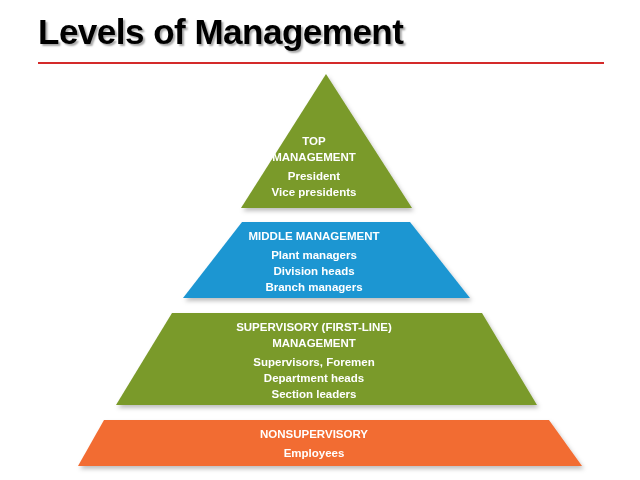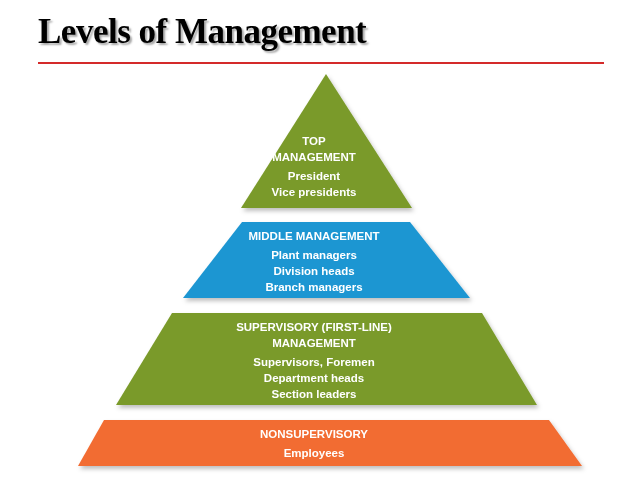--- a/index.html
+++ b/index.html
@@ -1,17 +1,17 @@
 <!DOCTYPE html>
 <html><head>
   <meta charset="utf-8">
   <style>
     html, body { margin: 0; padding: 0; }
     body { width: 640px; height: 480px; background: #ffffff; position: relative; overflow: hidden; font-family: "Liberation Sans", sans-serif; }
-    .title { position: absolute; left: 38px; top: 12px; font-family: Liberation Serif, serif; font-weight: bold; font-size: 35px; color: #000; letter-spacing: -0.5px; text-shadow: 2px 2px 2px rgba(0,0,0,0.35); }
+    .title { position: absolute; left: 38px; top: 12px; font-family: Liberation Sans, sans-serif; font-weight: bold; font-size: 35px; color: #000; letter-spacing: -0.5px; text-shadow: 2px 2px 2px rgba(0,0,0,0.35); }
     .rule { position: absolute; left: 38px; top: 62px; width: 566px; height: 2px; background: #d42a2a; }
     svg.pyramid { position: absolute; left: 0; top: 0; }
     .label { position: absolute; left: 0; width: 640px; text-align: center; color: #fff; font-weight: bold; font-size: 11.5px; line-height: 16px; }
     .label .head { display: block; margin-bottom: 3px; }
     .label .item { display: block; }
     .page-num { position: absolute; left: 601px; top: 477px; font-weight: bold; font-size: 14px; color: #333; }
   </style>
 </head>
 <body>
 

